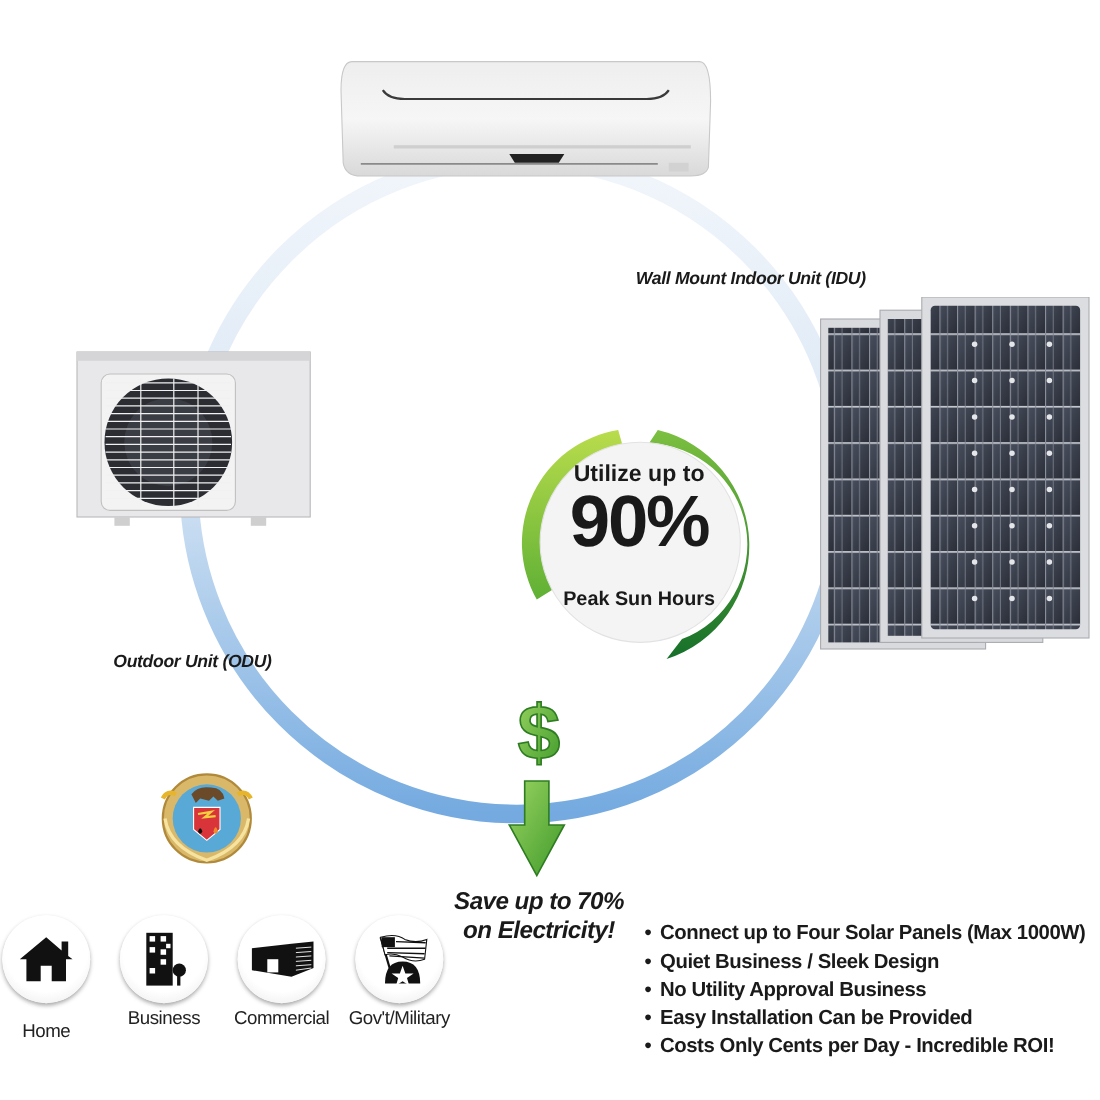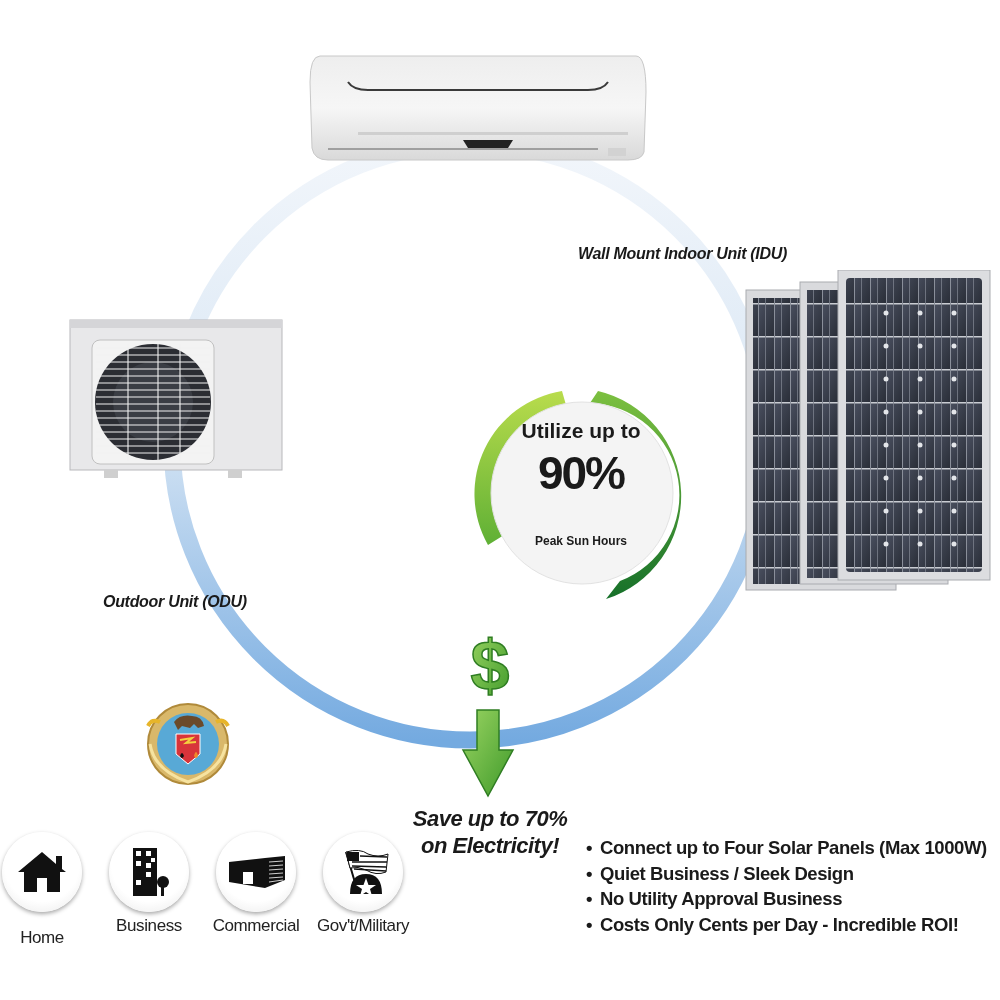--- a/index.html
+++ b/index.html
@@ -151,22 +151,22 @@
         <stop offset="0" stop-color="#7cc040"></stop>
         <stop offset="1" stop-color="#16702a"></stop>
       </linearGradient>
     </defs>
     <path d="M92 6 A104 104 0 0 0 18 160 L34 150 A88 88 0 0 1 96 20 Z" fill="url(#gLight)"></path>
     <path d="M120 18 A92 92 0 0 1 150 196 L136 214 A108 108 0 0 0 128 6 Z" fill="url(#gDark)"></path>
     <circle cx="112" cy="108" r="91" fill="#f4f4f4"></circle>
     <circle cx="112" cy="108" r="91" fill="none" stroke="#e2e2e2" stroke-width="1"></circle>
   </svg>
   <div class="badge-text" style="top:34px;font-size:21px">Utilize up to</div>
-  <div class="badge-text" style="top:52px;font-size:46px;line-height:72px;letter-spacing:-2px">90%</div>
-  <div class="badge-text" style="top:149px;font-size:12px">Peak Sun Hours</div>
+  <div class="badge-text" style="top:52px;font-size:66px;line-height:72px;letter-spacing:-2px">90%</div>
+  <div class="badge-text" style="top:149px;font-size:18px">Peak Sun Hours</div>
 </div>
 
 <div class="abs" style="left:455px;top:628px;width:70px;height:172px">
   <svg width="70" height="172">
     <defs>
       <linearGradient id="dGrad" x1="0" y1="0" x2="1" y2="1">
         <stop offset="0" stop-color="#9ad462"></stop>
         <stop offset="1" stop-color="#3f9a2a"></stop>
       </linearGradient>
     </defs>
@@ -252,14 +252,15 @@
       <polygon points="32,34 34.5,41 42,41 36,45 38,52 32,48 26,52 28,45 22,41 29.5,41" fill="#fff"></polygon>
     </svg>
   </div>
   <div class="icon-label" style="margin-top:4px;margin-left:-12px;width:104px">Gov't/Military</div>
 </div>
 
 <ul class="abs bullets">
   <li>Connect up to Four Solar Panels (Max 1000W)</li>
   <li>Quiet Business / Sleek Design</li>
   <li>No Utility Approval Business</li>
+  <li>Easy Installation Can be Provided</li>
   <li>Costs Only Cents per Day - Incredible ROI!</li>
 </ul>
 
 </body></html>

